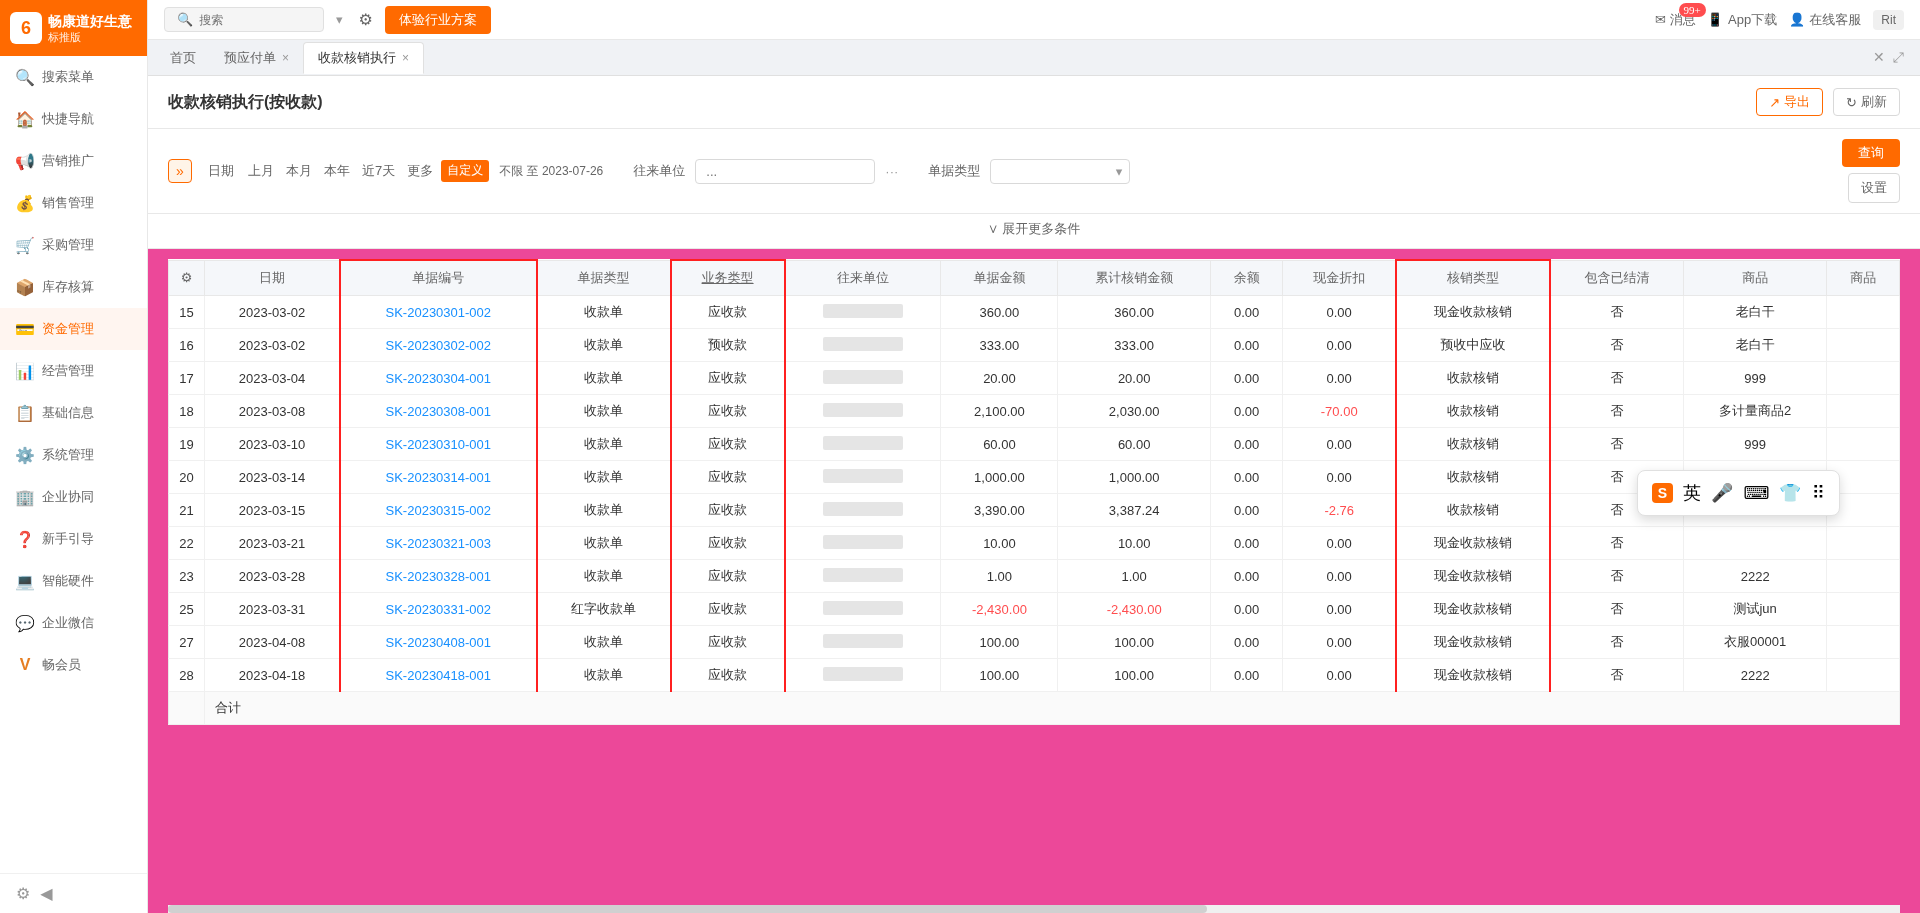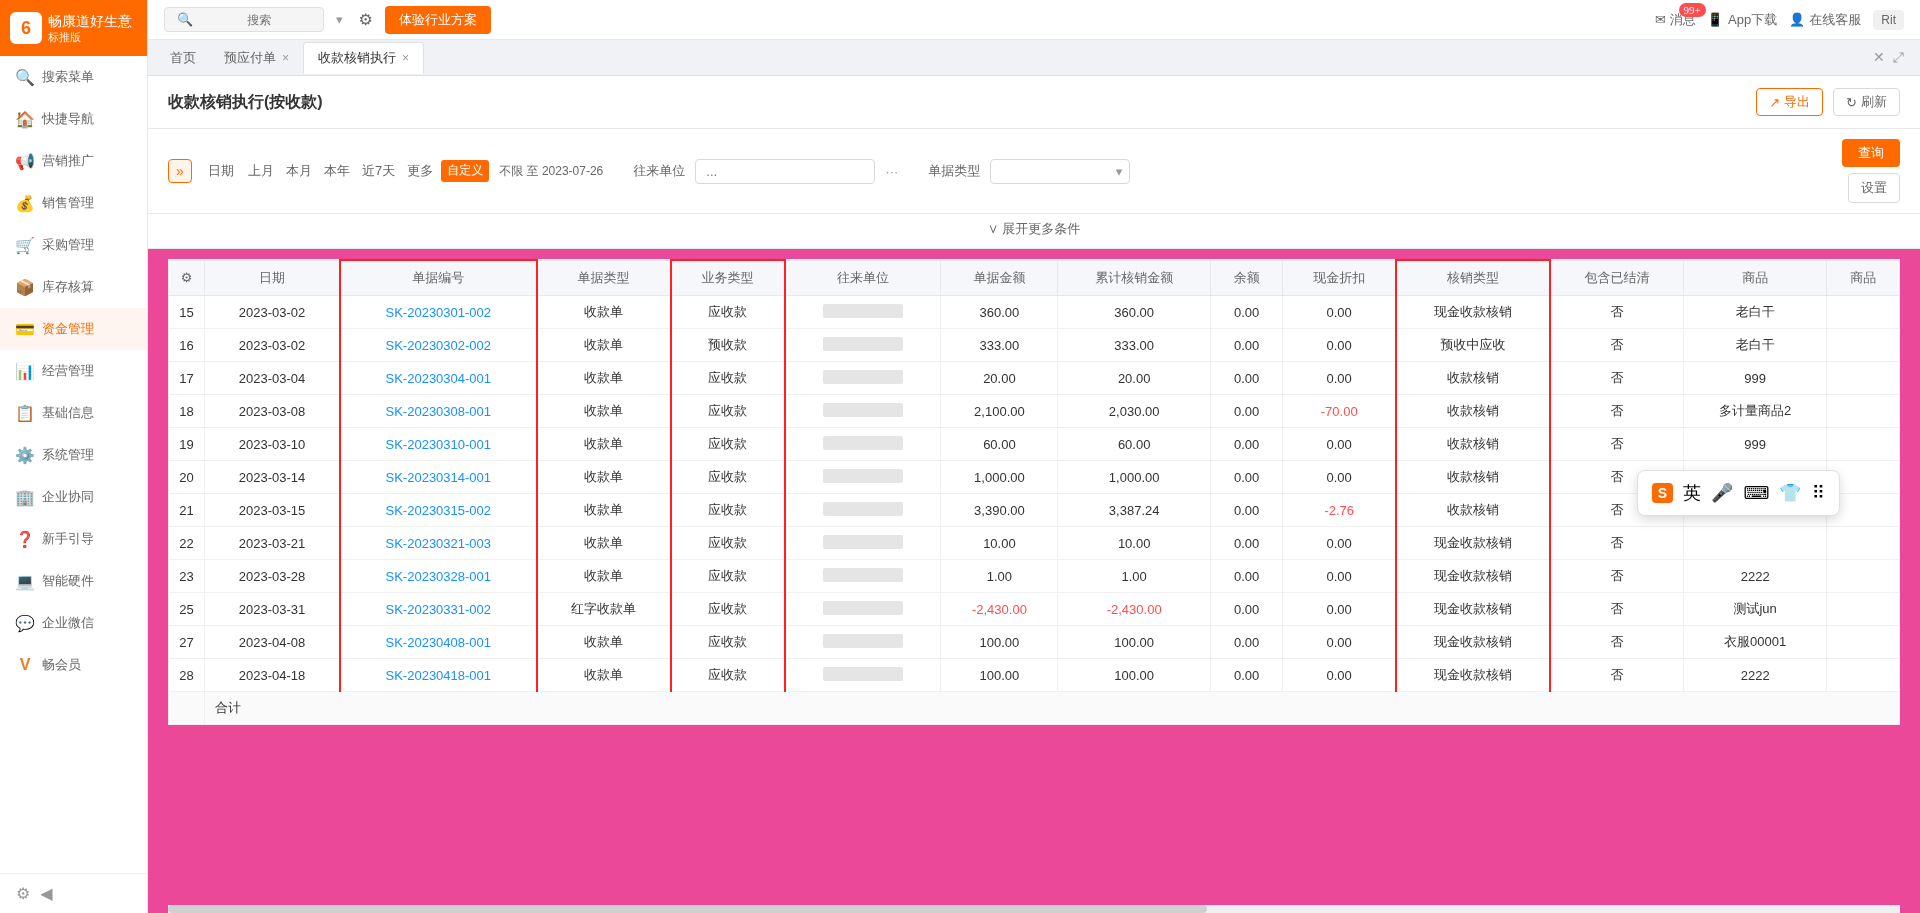--- a/index.html
+++ b/index.html
@@ -4,37 +4,37 @@
   <style>
     * { box-sizing: border-box; margin: 0; padding: 0; font-family: 'Microsoft YaHei', Arial, sans-serif; font-size: 13px; }
     body { background: #f5f5f5; display: flex; height: 913px; overflow: hidden; }
 
     
     .sidebar { width: 148px; background: #fff; border-right: 1px solid #e8e8e8; display: flex; flex-direction: column; height: 100%; }
     .sidebar-logo { background: #ff6a00; color: #fff; padding: 8px 10px; display: flex; align-items: center; gap: 6px; height: 56px; }
     .sidebar-logo-icon { width: 32px; height: 32px; background: #fff; border-radius: 6px; display: flex; align-items: center; justify-content: center; }
     .sidebar-logo-icon span { color: #ff6a00; font-weight: bold; font-size: 18px; }
     .sidebar-logo-text { color: #fff; font-size: 12px; line-height: 1.3; }
-    .sidebar-logo-text .main { font-size: 14px; font-weight: normal; }
+    .sidebar-logo-text .main { font-size: 14px; font-weight: bold; }
     .sidebar-logo-text .sub { font-size: 11px; opacity: 0.9; }
     .sidebar-nav { flex: 1; overflow-y: auto; }
     .sidebar-item { display: flex; align-items: center; gap: 8px; padding: 12px 16px; cursor: pointer; color: #666; transition: background 0.2s; }
     .sidebar-item.active { background: #fff5f0; color: #ff6a00; }
     .sidebar-item .item-icon { width: 18px; height: 18px; display: flex; align-items: center; justify-content: center; font-size: 16px; }
     .sidebar-item .item-label { font-size: 13px; }
     .sidebar-bottom { padding: 10px 16px; display: flex; align-items: center; gap: 10px; border-top: 1px solid #f0f0f0; }
     .sidebar-bottom-icon { color: #999; cursor: pointer; font-size: 16px; }
 
     
     .main { flex: 1; display: flex; flex-direction: column; overflow: hidden; }
 
     
     .topbar { background: #fff; border-bottom: 1px solid #e8e8e8; padding: 0 16px; height: 40px; display: flex; align-items: center; gap: 12px; }
     .topbar-search { background: #f5f5f5; border: 1px solid #e0e0e0; border-radius: 4px; padding: 4px 12px; width: 160px; color: #999; font-size: 12px; display: flex; align-items: center; gap: 6px; }
-    .topbar-search input { border: none; background: transparent; outline: none; font-size: 12px; color: #999; width: 100%; margin-left: 48px; }
+    .topbar-search input { border: none; background: transparent; outline: none; font-size: 12px; color: #999; width: 100%; }
     .topbar-arrow { color: #999; cursor: pointer; }
     .topbar-gear { color: #666; cursor: pointer; font-size: 16px; margin-left: 4px; }
     .topbar-btn { background: #ff6a00; color: #fff; border: none; border-radius: 4px; padding: 5px 14px; font-size: 13px; cursor: pointer; white-space: nowrap; }
     .topbar-spacer { flex: 1; }
     .topbar-msg { display: flex; align-items: center; gap: 4px; color: #666; cursor: pointer; position: relative; }
     .topbar-badge { background: #ff4d4f; color: #fff; border-radius: 10px; padding: 1px 5px; font-size: 11px; position: absolute; top: -8px; right: -10px; font-family: Liberation Serif, serif; }
     .topbar-app { display: flex; align-items: center; gap: 4px; color: #666; cursor: pointer; }
     .topbar-service { display: flex; align-items: center; gap: 4px; color: #666; cursor: pointer; }
     .topbar-user { background: #f0f0f0; border-radius: 4px; padding: 3px 8px; color: #666; font-size: 12px; cursor: pointer; }
 
@@ -278,21 +278,21 @@
     </div>
 
     <div class="table-wrap">
       <table>
         <thead>
           <tr>
             <th style="width:36px;"><span>⚙</span></th>
             <th>日期</th>
             <th style="border-width: 2px 2px 1px; border-style: solid; border-color: rgb(255, 32, 32) rgb(255, 32, 32) rgb(232, 232, 232); border-image: initial;">单据编号</th>
             <th>单据类型</th>
-            <th style="border-width: 2px 2px 1px; border-style: solid; border-color: rgb(255, 32, 32) rgb(255, 32, 32) rgb(232, 232, 232); border-image: initial;">业务类型</th>
+            <th style="border-width: 2px 2px 1px; border-style: solid; border-color: rgb(255, 32, 32) rgb(255, 32, 32) rgb(232, 232, 232); border-image: initial; text-decoration: underline;">业务类型</th>
             <th>往来单位</th>
             <th>单据金额</th>
             <th>累计核销金额</th>
             <th>余额</th>
             <th>现金折扣</th>
             <th style="border-width: 2px 2px 1px; border-style: solid; border-color: rgb(255, 32, 32) rgb(255, 32, 32) rgb(232, 232, 232); border-image: initial;">核销类型</th>
             <th>包含已结清</th>
             <th>商品</th>
             <th>商品</th>
           </tr>

